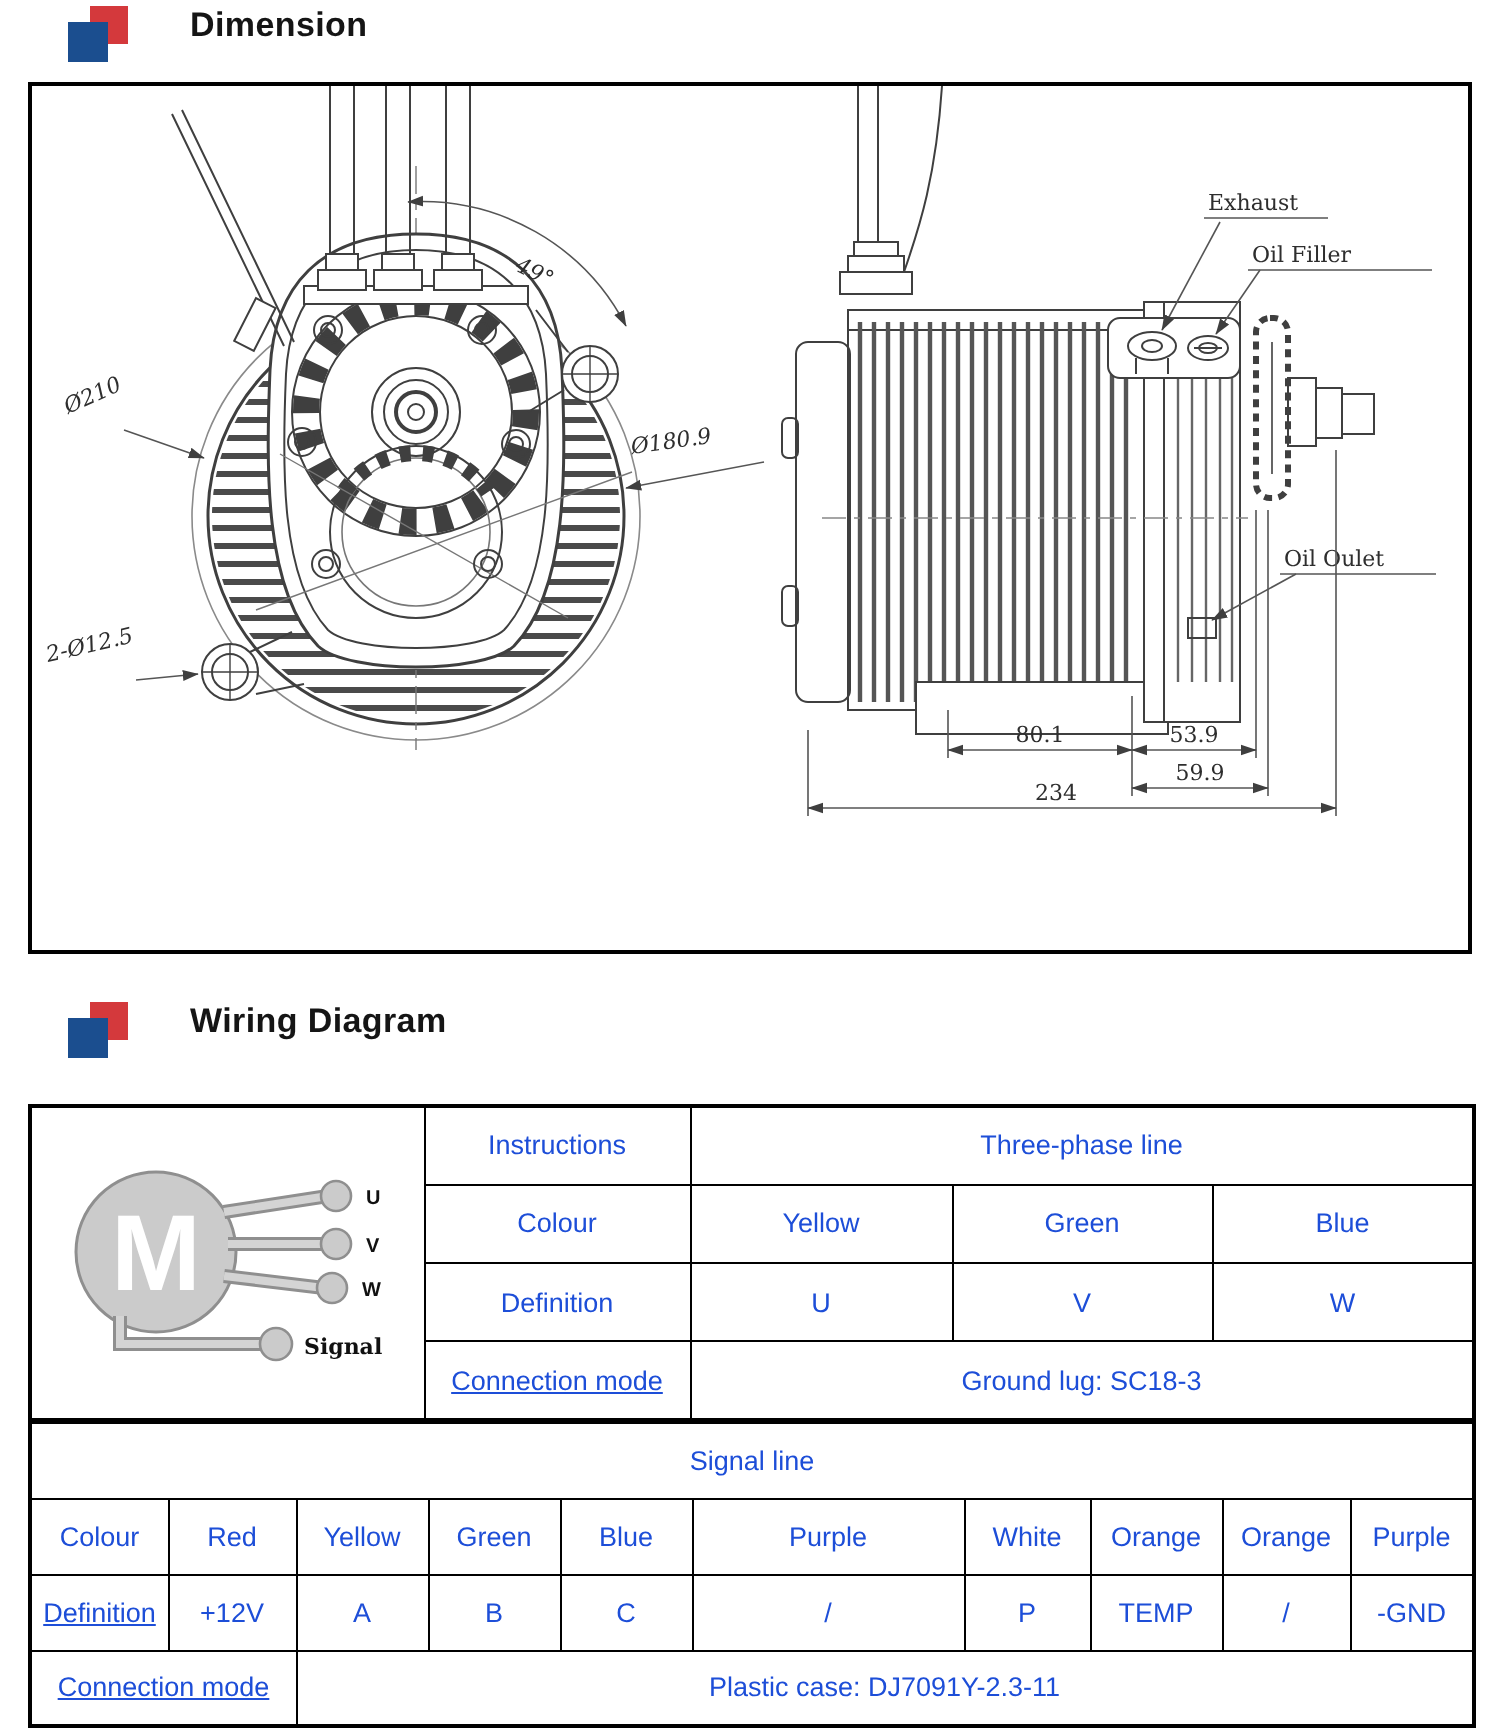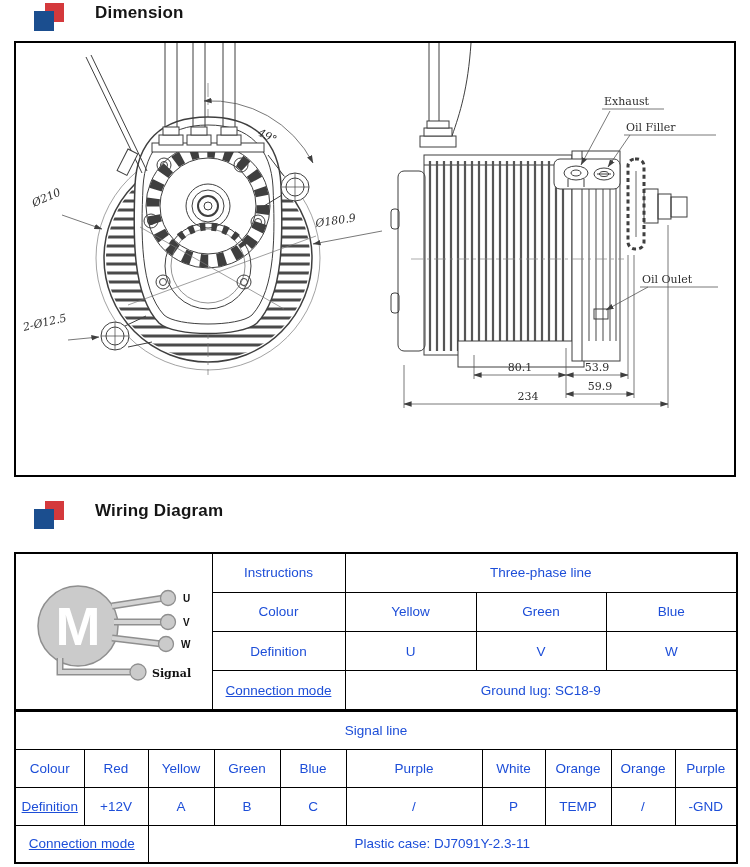--- a/index.html
+++ b/index.html
@@ -284,21 +284,21 @@
     <td>Blue</td>
   </tr>
   <tr>
     <td>Definition</td>
     <td>U</td>
     <td>V</td>
     <td>W</td>
   </tr>
   <tr>
     <td class="small">Connection mode</td>
-    <td colspan="3">Ground lug: SC18-9</td>
+    <td colspan="3">Ground lug: SC18-3</td>
   </tr>
 </tbody>
   </table>
 
 <table class="wt wt-bottom">
   <colgroup>
     <col style="width:69px">
       <col style="width:64px">
       <col style="width:66px">
       <col style="width:66px">

